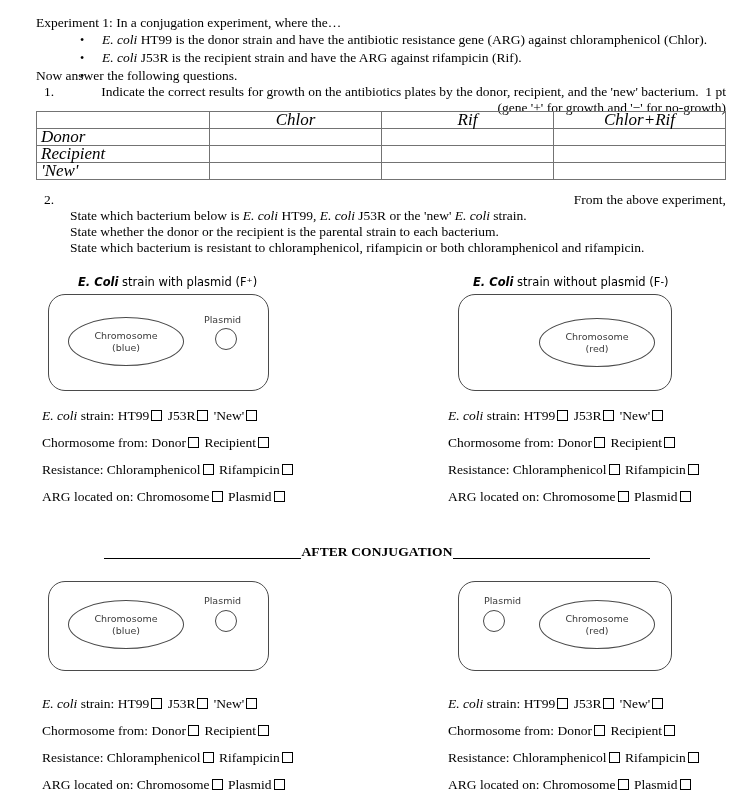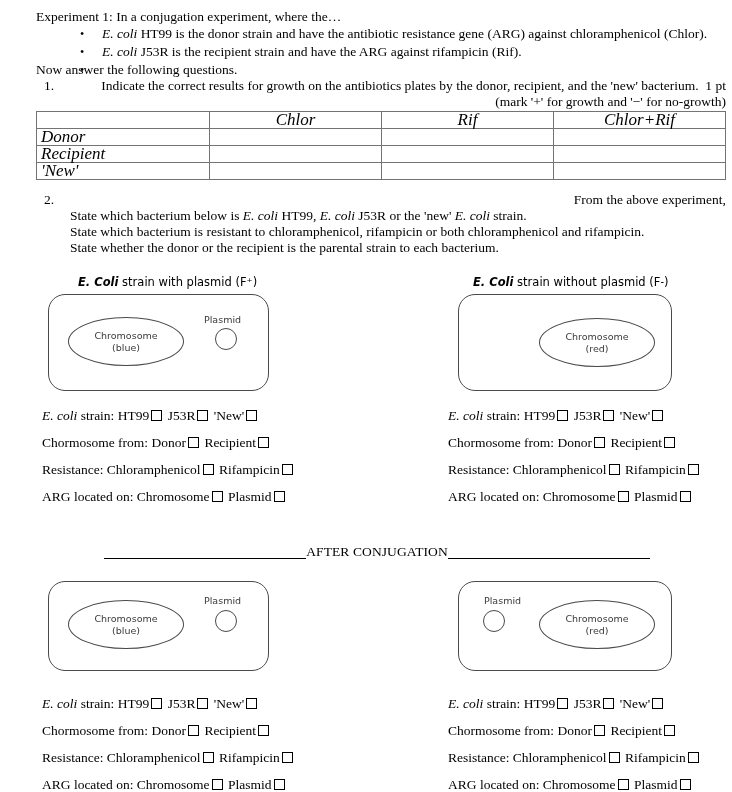--- a/index.html
+++ b/index.html
@@ -15,21 +15,21 @@
     font-family: "Liberation Serif", "DejaVu Serif", serif;
     color: #000000;
     font-size: 13.5px;
     overflow: hidden;
   }
 
   
   .intro {
     position: absolute;
     left: 36px;
-    top: 9px;
+    top: 15px;
     width: 690px;
   }
   .intro-line {
     line-height: 16px;
     white-space: nowrap;
   }
   .bullet-list {
     margin: 0;
     padding: 0;
     list-style: none;
@@ -169,21 +169,21 @@
     display: flex;
     align-items: center;
     justify-content: center;
   }
   .divider .rule {
     flex: 1;
     border-bottom: 1px solid #000000;
     height: 13px;
   }
   .divider .dtext {
-    font-weight: normal;
+    font-weight: bold;
     font-size: 13.5px;
     white-space: nowrap;
     letter-spacing: 0.1px;
   }
 </style>
 </head>
 <body>
 
 <div class="intro">
   <div class="intro-line">Experiment 1: In a conjugation experiment, where the…</div>
@@ -200,21 +200,21 @@
     </li>
   </ul>
 
   <div class="nowline">Now answer the following questions.</div>
 
   <div class="q">
     <span class="num">1.</span>
     <div class="q-line">
       <span>Indicate the correct results for growth on the antibiotics plates by the donor, recipient, and the 'new' bacterium.</span>&nbsp;&nbsp;<span>1 pt</span>
     </div>
-    <div class="q-line">(mark '+' for growth and '−' for no-growth)</div>
+    <div class="q-line">(gene '+' for growth and '−' for no-growth)</div>
   </div>
 </div>
 
 <table class="growth">
   <thead>
     <tr>
       <th class="col-label"></th>
       <th class="col-data">Chlor</th>
       <th class="col-data">Rif</th>
       <th class="col-data">Chlor+Rif</th>
@@ -244,22 +244,22 @@
 
 <div class="q2">
   <div class="q" style="padding-left:34px;">
     <span class="num">2.</span>
     <div class="q-line" style="position:relative;">
       <span>From the above experiment,</span>
       
     </div>
   </div>
   <div class="sub">State which bacterium below is <i>E. coli</i> HT99, <i>E. coli</i> J53R or the 'new' <i>E. coli</i> strain.</div>
+  <div class="sub">State whether the donor or the recipient is the parental strain to each bacterium.</div>
   <div class="sub">State which bacterium is resistant to chloramphenicol, rifampicin or both chloramphenicol and rifampicin.</div>
-  <div class="sub">State whether the donor or the recipient is the parental strain to each bacterium.</div>
 </div>
 
 <div class="diagram-title" style="left:78px; top:275px;">
   <span class="sp">E. Coli</span><span> strain with plasmid (F⁺)</span>
 </div>
 <div class="cell-box" style="left:48px; top:294px; width:221px; height:97px;">
   <div class="chromosome" style="left:19px; top:22px; width:116px; height:49px;">
     <span>Chromosome</span>
     <span>(blue)</span>
   </div>

